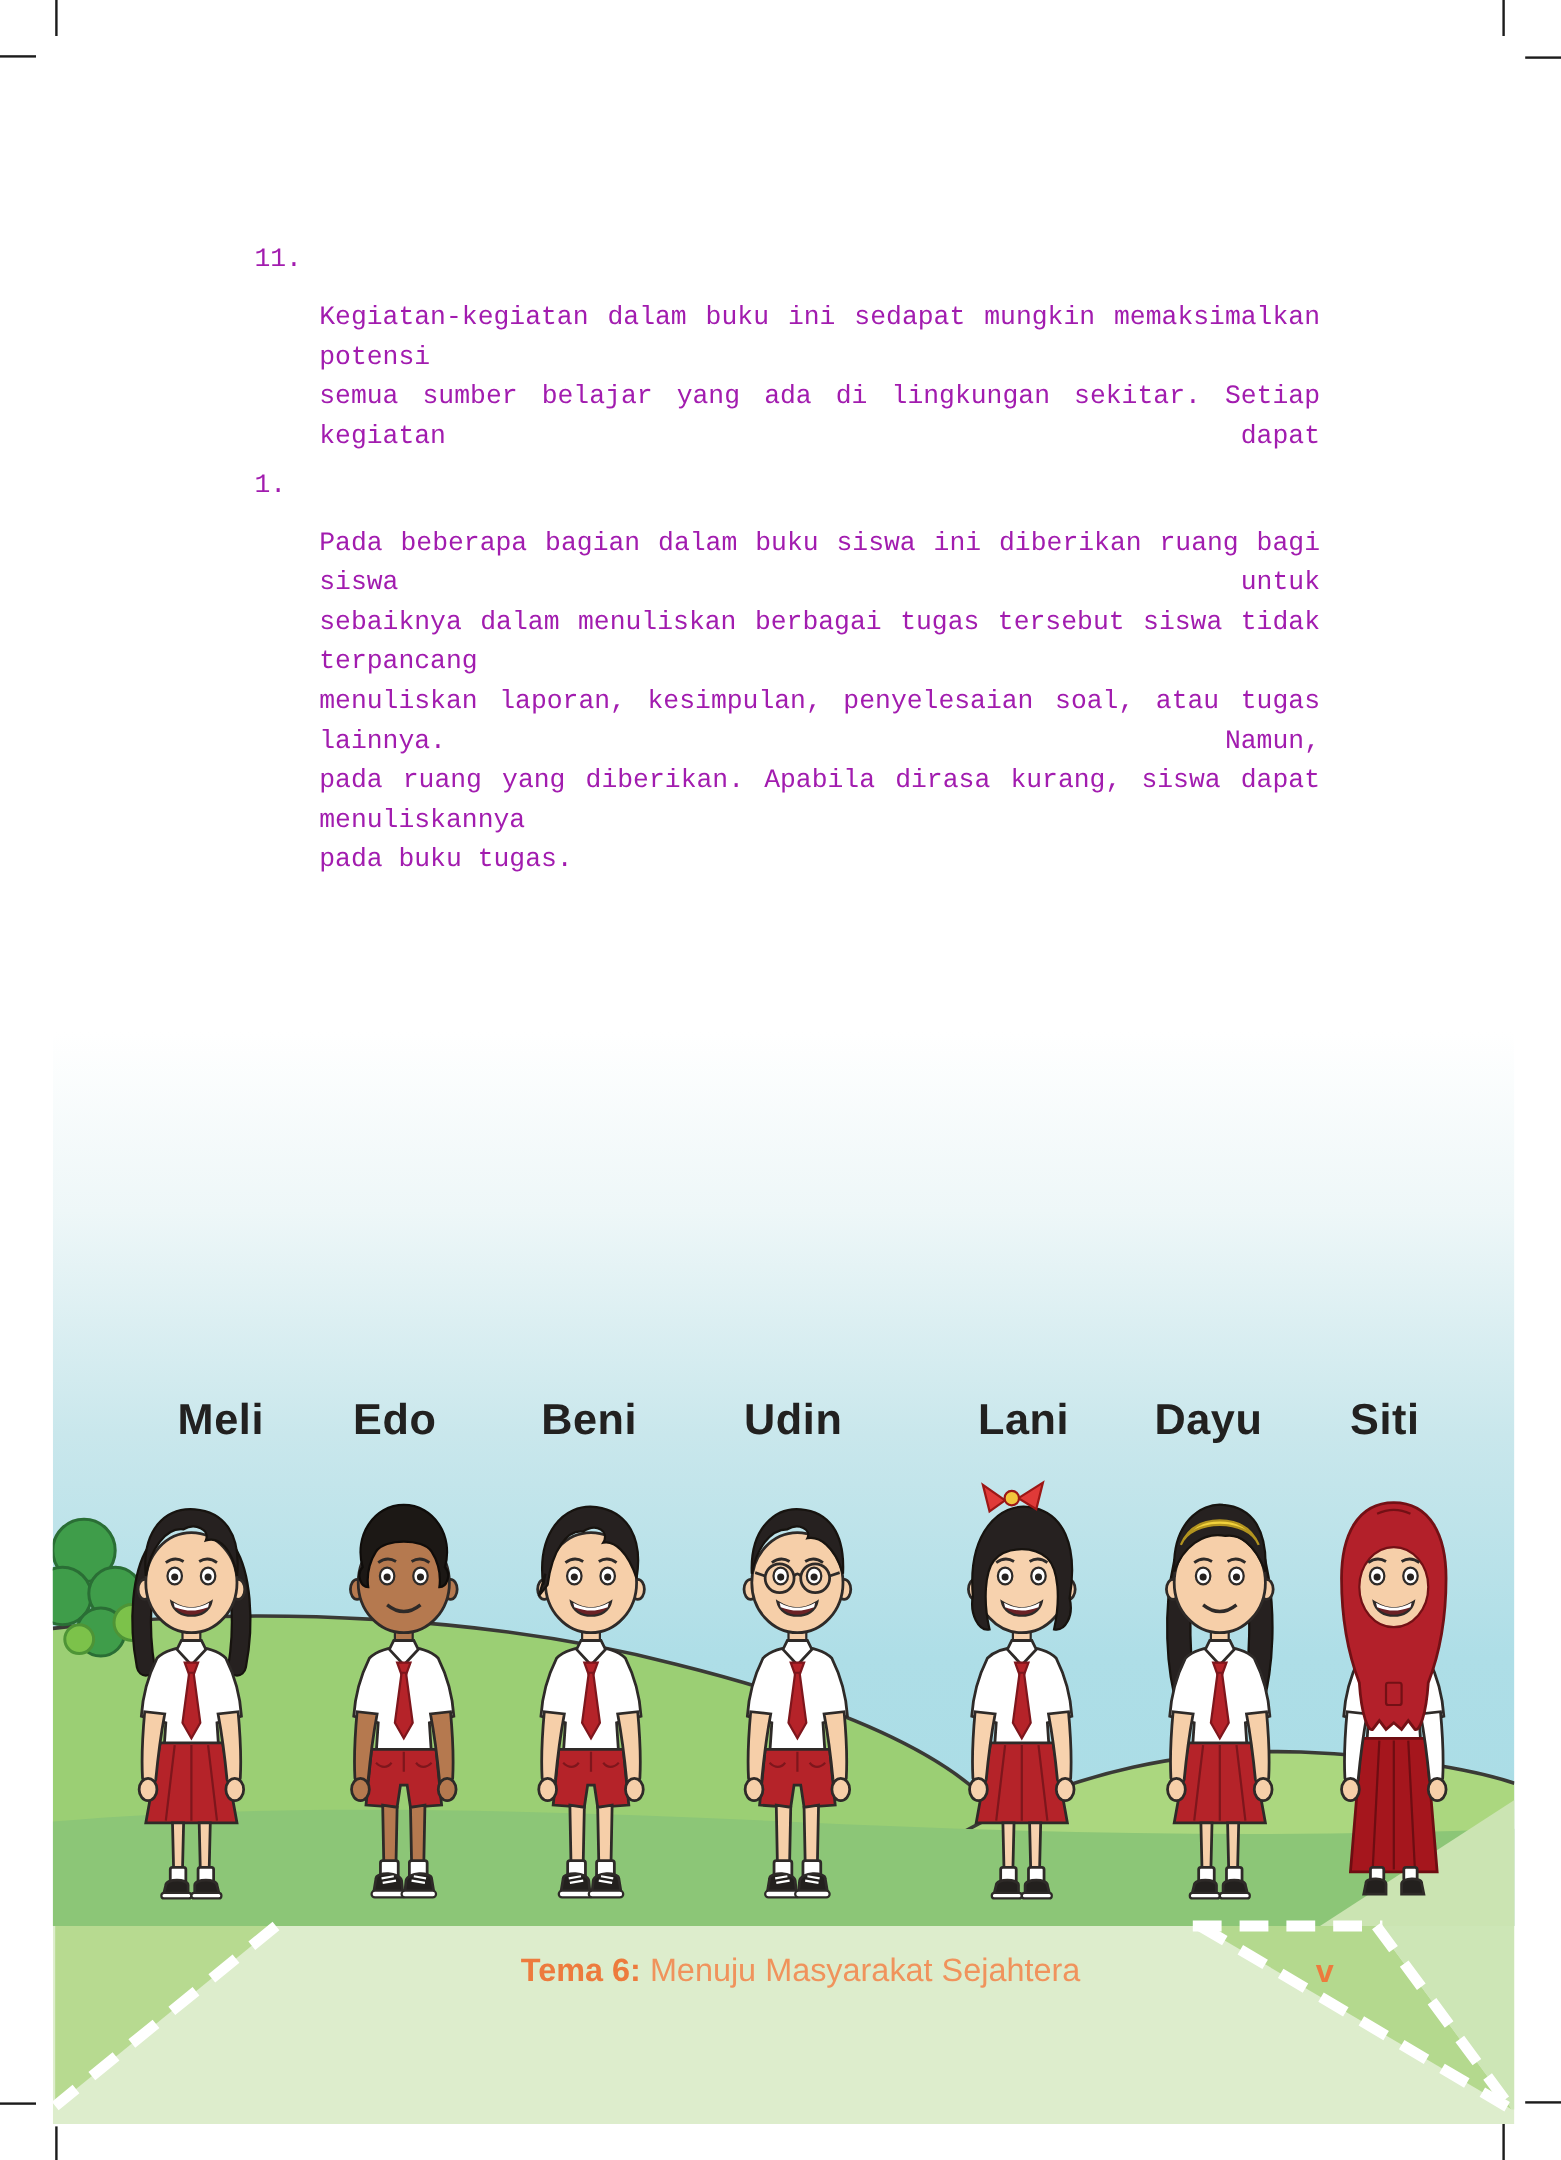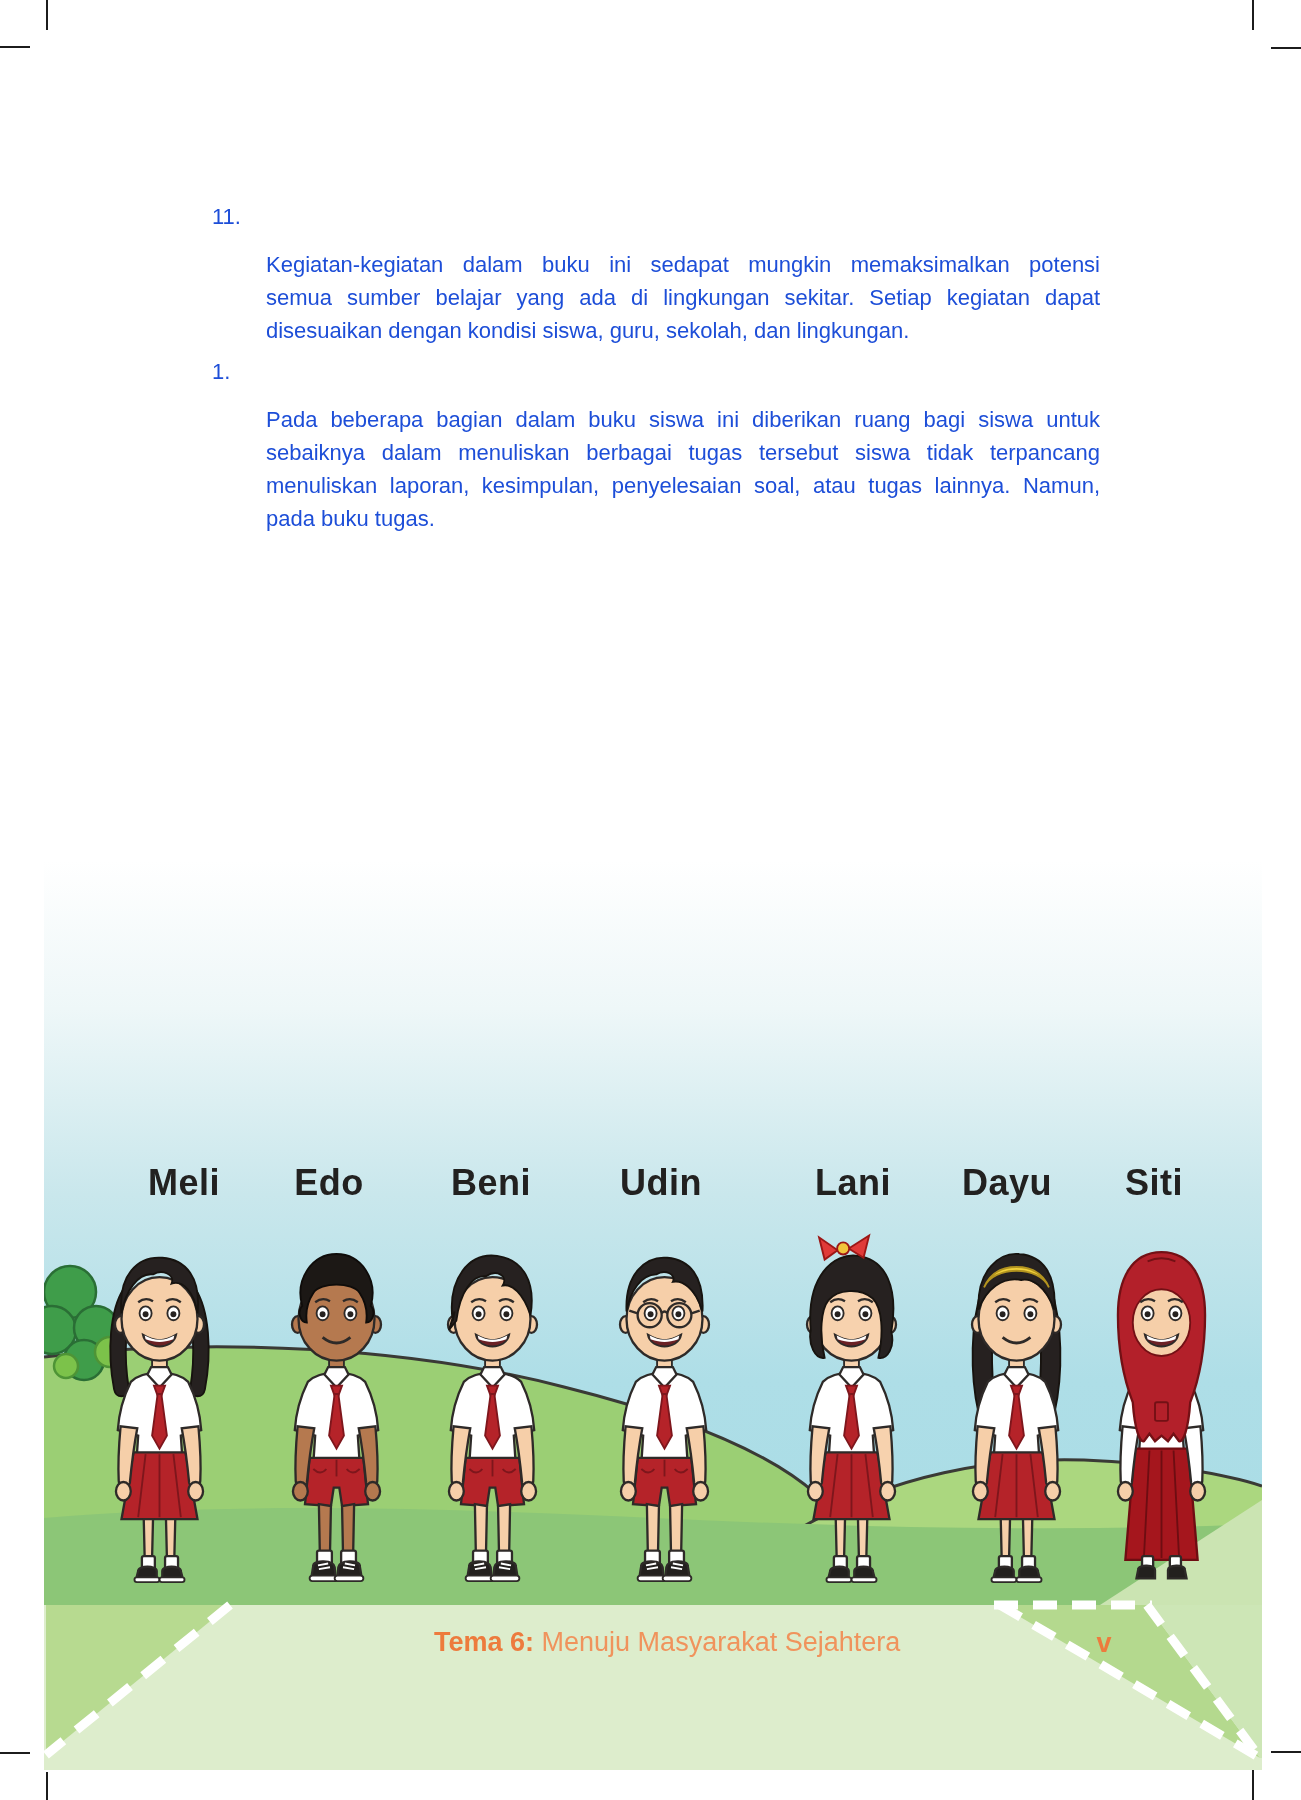--- a/index.html
+++ b/index.html
@@ -1,21 +1,21 @@
 <!DOCTYPE html>
 <html><head>
 <meta charset="utf-8">
 <style>
   html,body{margin:0;padding:0;background:#ffffff;}
   #page{position:relative;width:1301px;height:1800px;background:#ffffff;overflow:hidden;
         font-family:"Liberation Sans",sans-serif;}
   
   .cropmark{position:absolute;background:#1c1c1c;}
   
-  #textblock{position:absolute;left:212px;top:200px;width:890px;color:#1d4ed8;}
+  #textblock{position:absolute;left:212px;top:200px;width:890px;color:#a21caf;font-family:Liberation Mono, monospace;}
   .list-item{display:flex;margin:0 0 8px 0;}
   .li-num{width:54px;flex:0 0 54px;font-size:22px;line-height:33px;}
   .li-body{width:834px;flex:0 0 834px;font-size:22px;line-height:33px;margin-top:48px;}
   .jl{text-align:justify;text-align-last:justify;}
   .ll{text-align:left;text-align-last:left;}
   
   #illus{position:absolute;left:44px;top:860px;width:1016px;height:910px;}
   #bg-svg{position:absolute;left:0;top:0;width:1218px;height:910px;display:block;}
   .kid-name{position:absolute;top:302px;width:200px;text-align:center;
             font-size:36px;font-weight:bold;color:#222120;letter-spacing:.5px;}
@@ -42,29 +42,29 @@
   <div class="cropmark" style="left:0;top:1752px;width:30px;height:2px;"></div>
   <div class="cropmark" style="left:1252px;top:1766px;width:2px;height:34px;"></div>
   <div class="cropmark" style="left:1271px;top:1751px;width:30px;height:2px;"></div>
 
   <div id="textblock">
     <div class="list-item">
       <div class="li-num">11.</div>
       <div class="li-body">
         <div class="jl">Kegiatan-kegiatan dalam buku ini sedapat mungkin memaksimalkan potensi</div>
         <div class="jl">semua sumber belajar yang ada di lingkungan sekitar. Setiap kegiatan dapat</div>
-        <div class="ll">disesuaikan dengan kondisi siswa, guru, sekolah, dan lingkungan.</div>
       </div>
     </div>
     <div class="list-item">
       <div class="li-num">1.</div>
       <div class="li-body">
         <div class="jl">Pada beberapa bagian dalam buku siswa ini diberikan ruang bagi siswa untuk</div>
         <div class="jl">sebaiknya dalam menuliskan berbagai tugas tersebut siswa tidak terpancang</div>
         <div class="jl">menuliskan laporan, kesimpulan, penyelesaian soal, atau tugas lainnya. Namun,</div>
+        <div class="jl">pada ruang yang diberikan. Apabila dirasa kurang, siswa dapat menuliskannya</div>
         <div class="ll">pada buku tugas.</div>
       </div>
     </div>
   </div>
 
   <div id="illus">
 
     <svg id="bg-svg" viewBox="0 0 1218 910" preserveAspectRatio="none">
       <defs>
         <linearGradient id="skyg" x1="0" y1="0" x2="0" y2="1">

